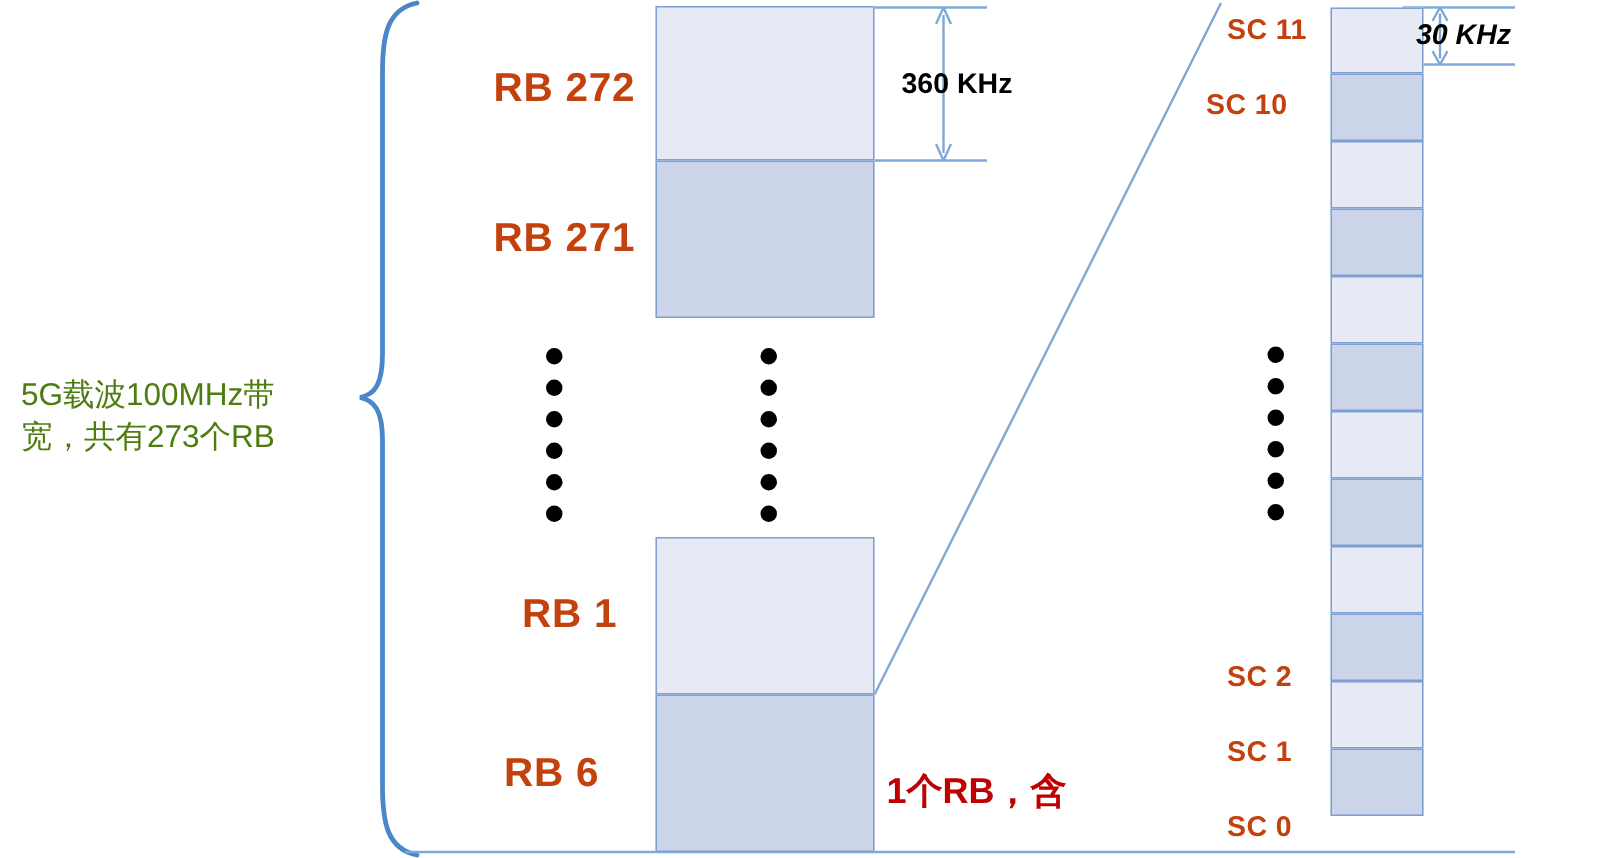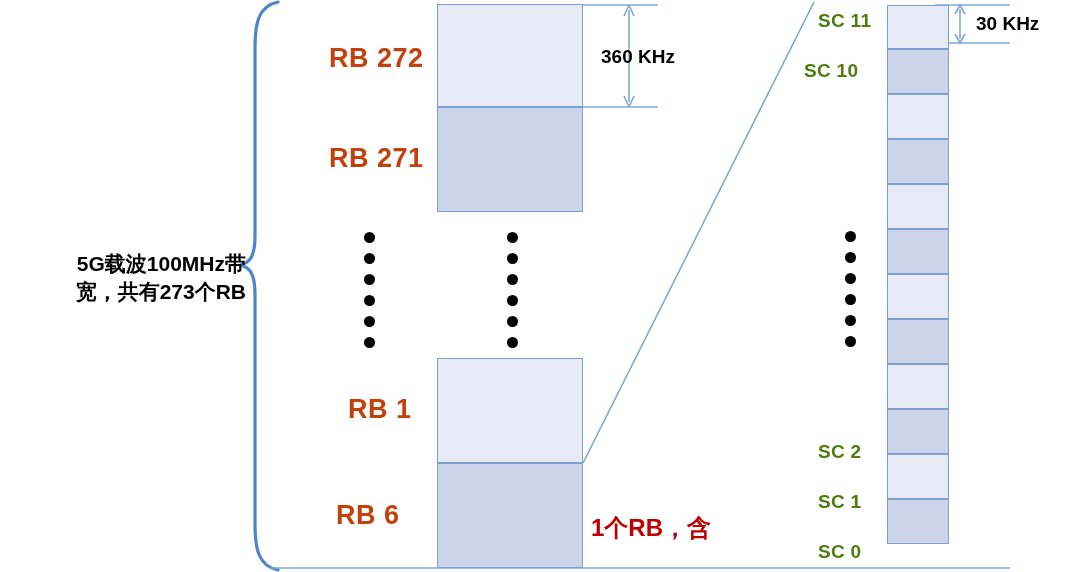--- a/index.html
+++ b/index.html
@@ -23,44 +23,44 @@
   .rb-label {
     font-size: 27px;
     font-weight: bold;
     color: #c2410c;
     letter-spacing: 0.5px;
     white-space: nowrap;
   }
   .sc-label {
     font-size: 19px;
     font-weight: bold;
-    color: #4d7c0f;
+    color: #c2410c;
     letter-spacing: 0.3px;
     white-space: nowrap;
   }
   .dim-label {
     font-size: 19px;
     font-weight: bold;
     color: #000000;
     white-space: nowrap;
   }
   .red-note {
     font-size: 24px;
     font-weight: bold;
     color: #c00000;
     line-height: 1.22;
     white-space: nowrap;
   }
   .left-note {
     font-size: 21px;
-    font-weight: bold;
-    color: #000000;
+    font-weight: normal;
+    color: #4d7c0f;
     line-height: 1.32;
     width: 232px;
-    text-align: right;
+    text-align: left;
   }
 
   
   .rb-block {
     box-sizing: border-box;
     border: 1px solid #7d9fd1;
   }
   .fill-light { background: #e7eaf4; }
   .fill-dark  { background: #ccd4ea; }
 
@@ -190,15 +190,15 @@
     <div class="sc-cell fill-light" style="height:45px;"></div>
     <div class="sc-cell fill-dark" style="height:45px;"></div>
     <div class="sc-cell fill-light" style="height:45px;"></div>
     <div class="sc-cell fill-dark" style="height:45px;"></div>
     <div class="sc-cell fill-light" style="height:45px;"></div>
     <div class="sc-cell fill-dark" style="height:45px;"></div>
     <div class="sc-cell fill-light" style="height:45px;"></div>
     <div class="sc-cell fill-dark" style="height:45px;"></div>
   </div>
 
-  <div class="abs dim-label" style="left:976px; top:13px;">30 KHz</div>
+  <div class="abs dim-label" style="left:944px; top:13px;font-style:italic;">30 KHz</div>
 
 </div>
 
 </body></html>

